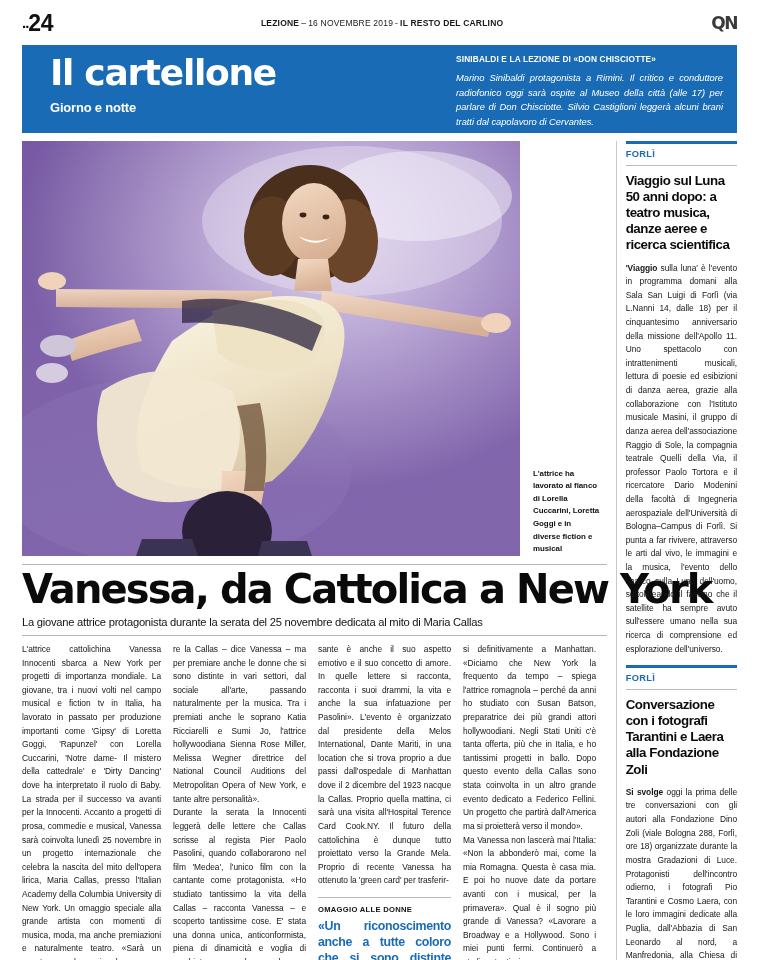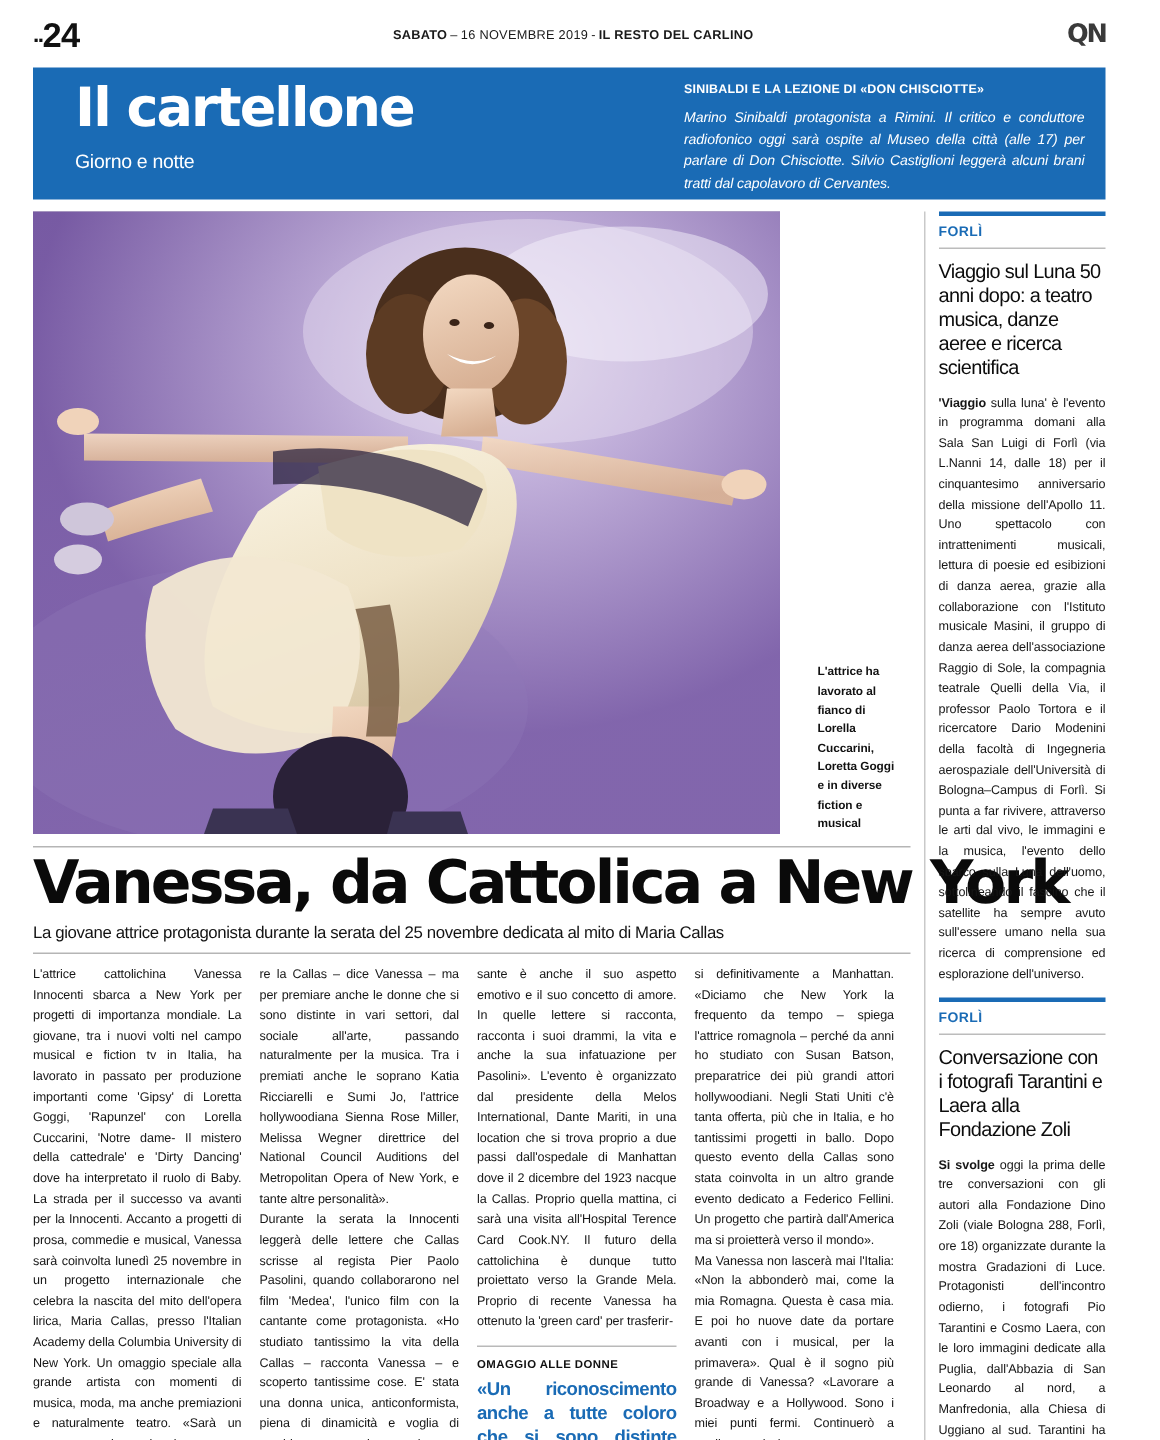--- a/index.html
+++ b/index.html
@@ -100,21 +100,21 @@
     font-size: 36px;
     font-weight: bold;
     letter-spacing: -1.3px;
     line-height: 1;
     font-family: "DejaVu Sans", sans-serif;
   }
   .banner-sub {
     font-size: 13px;
     margin-top: 9px;
     letter-spacing: -0.2px;
-    font-weight: normal;
+    font-weight: bold;
   }
   .banner-right {
     flex: 1;
     padding: 9px 14px 0 4px;
     box-sizing: border-box;
   }
   .banner-kicker {
     font-size: 8.3px;
     font-weight: bold;
     letter-spacing: 0.15px;
@@ -162,21 +162,21 @@
     font-size: 7.9px;
     font-weight: bold;
     color: #1a6bb5;
     line-height: 1.6;
     letter-spacing: -0.05px;
   }
   .photo-caption.second {
     color: #111;
     position: absolute;
     bottom: 0;
-    left: 25px;
+    left: 13px;
     right: 0;
   }
 
   
   .headline-rule {
     height: 1px;
     background: #b5b5b5;
     margin: 8px 0 4px 0;
   }
   .headline {
@@ -251,21 +251,21 @@
     letter-spacing: 0.3px;
     margin: 5px 0 6px 0;
   }
   .side-hair {
     height: 1px;
     background: #bcbcbc;
     margin-bottom: 7px;
   }
   .side-head {
     font-size: 13.3px;
-    font-weight: normal;
+    font-weight: bold;
     line-height: 1.22;
     letter-spacing: -0.45px;
     color: #0c0c0c;
     margin-bottom: 8px;
   }
   .side-text {
     font-size: 8.4px;
     line-height: 1.62;
     text-align: justify;
     color: #161616;
@@ -275,21 +275,21 @@
   .side-block + .side-block { margin-top: 9px; }
 </style>
 </head>
 <body>
 
 <div class="page">
 
   <div class="masthead">
     <div class="folio"><span class="dots">..</span><span>24</span></div>
     <div class="dateline">
-      <span class="b">SABATO</span><span class="sep">–</span><span>16 NOVEMBRE 2019</span><span class="sep">-</span><span class="b">IL RESTO DEL CARLINO</span>
+      <span class="b">LEZIONE</span><span class="sep">–</span><span>16 NOVEMBRE 2019</span><span class="sep">-</span><span class="b">IL RESTO DEL CARLINO</span>
     </div>
     <div class="qn-logo">QN</div>
   </div>
 
 
   <div class="banner">
     <div class="banner-left">
       <div class="banner-title">Il cartellone</div>
       <div class="banner-sub">Giorno e notte</div>
     </div>

